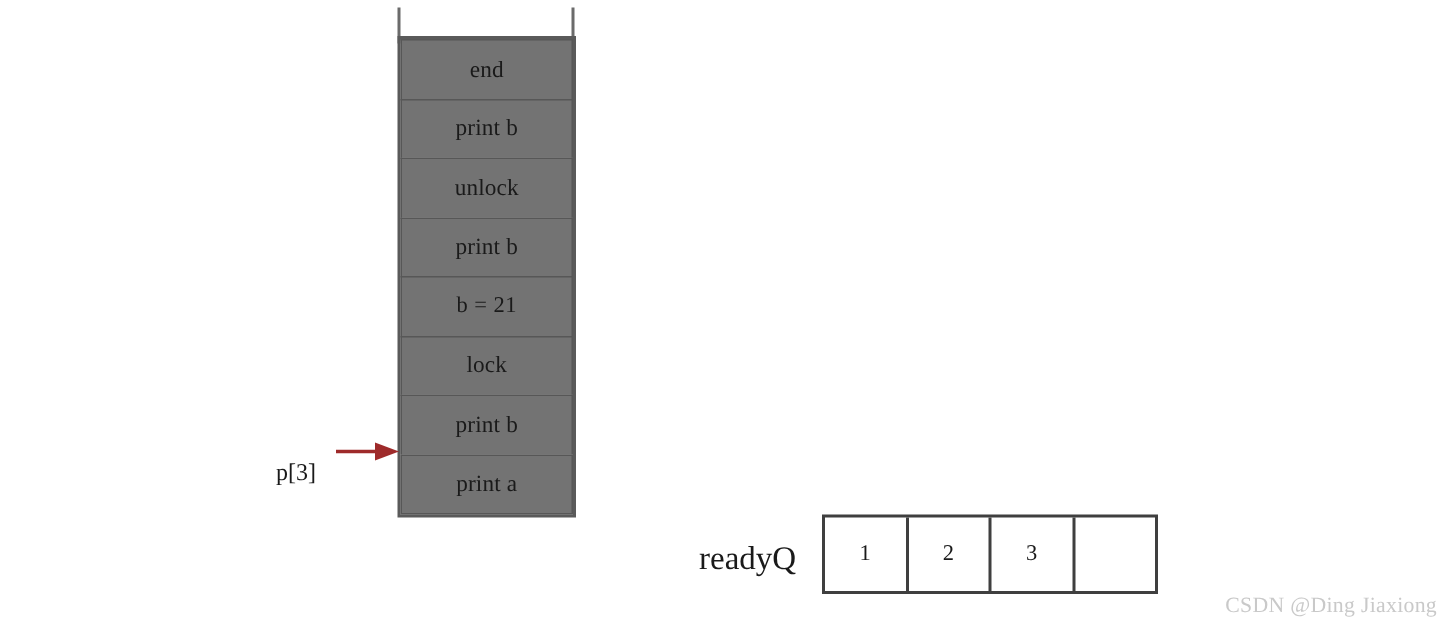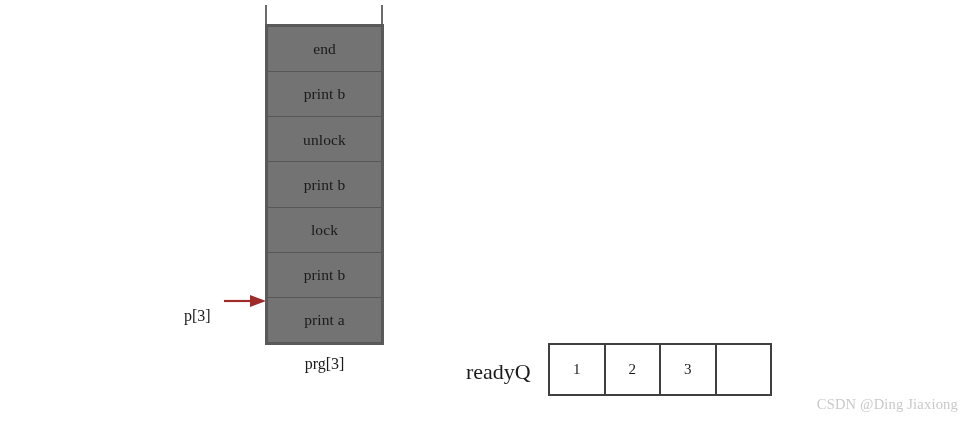--- a/index.html
+++ b/index.html
@@ -165,32 +165,34 @@
     </div>
     <div class="prg-row">
       <span>print b</span>
     </div>
     <div class="prg-row">
       <span>unlock</span>
     </div>
     <div class="prg-row">
       <span>print b</span>
     </div>
+    <div class="prg-row value">
+      <span>b = 21</span>
+    </div>
     <div class="prg-row">
       <span>lock</span>
     </div>
     <div class="prg-row">
       <span>print b</span>
     </div>
     <div class="prg-row">
       <span>print a</span>
     </div>
   </div>
 
-  <div id="prg-caption">prg[3]</div>
 
   <div id="p-label">p[3]</div>
 
   <svg id="p-arrow" viewBox="0 0 42 14">
     <line x1="0" y1="7" x2="28" y2="7" stroke="#9e2a2a" stroke-width="2.2"></line>
     <polygon points="26,1 42,7 26,13" fill="#9e2a2a"></polygon>
   </svg>
 
   <div id="readyq-label">readyQ</div>
 

